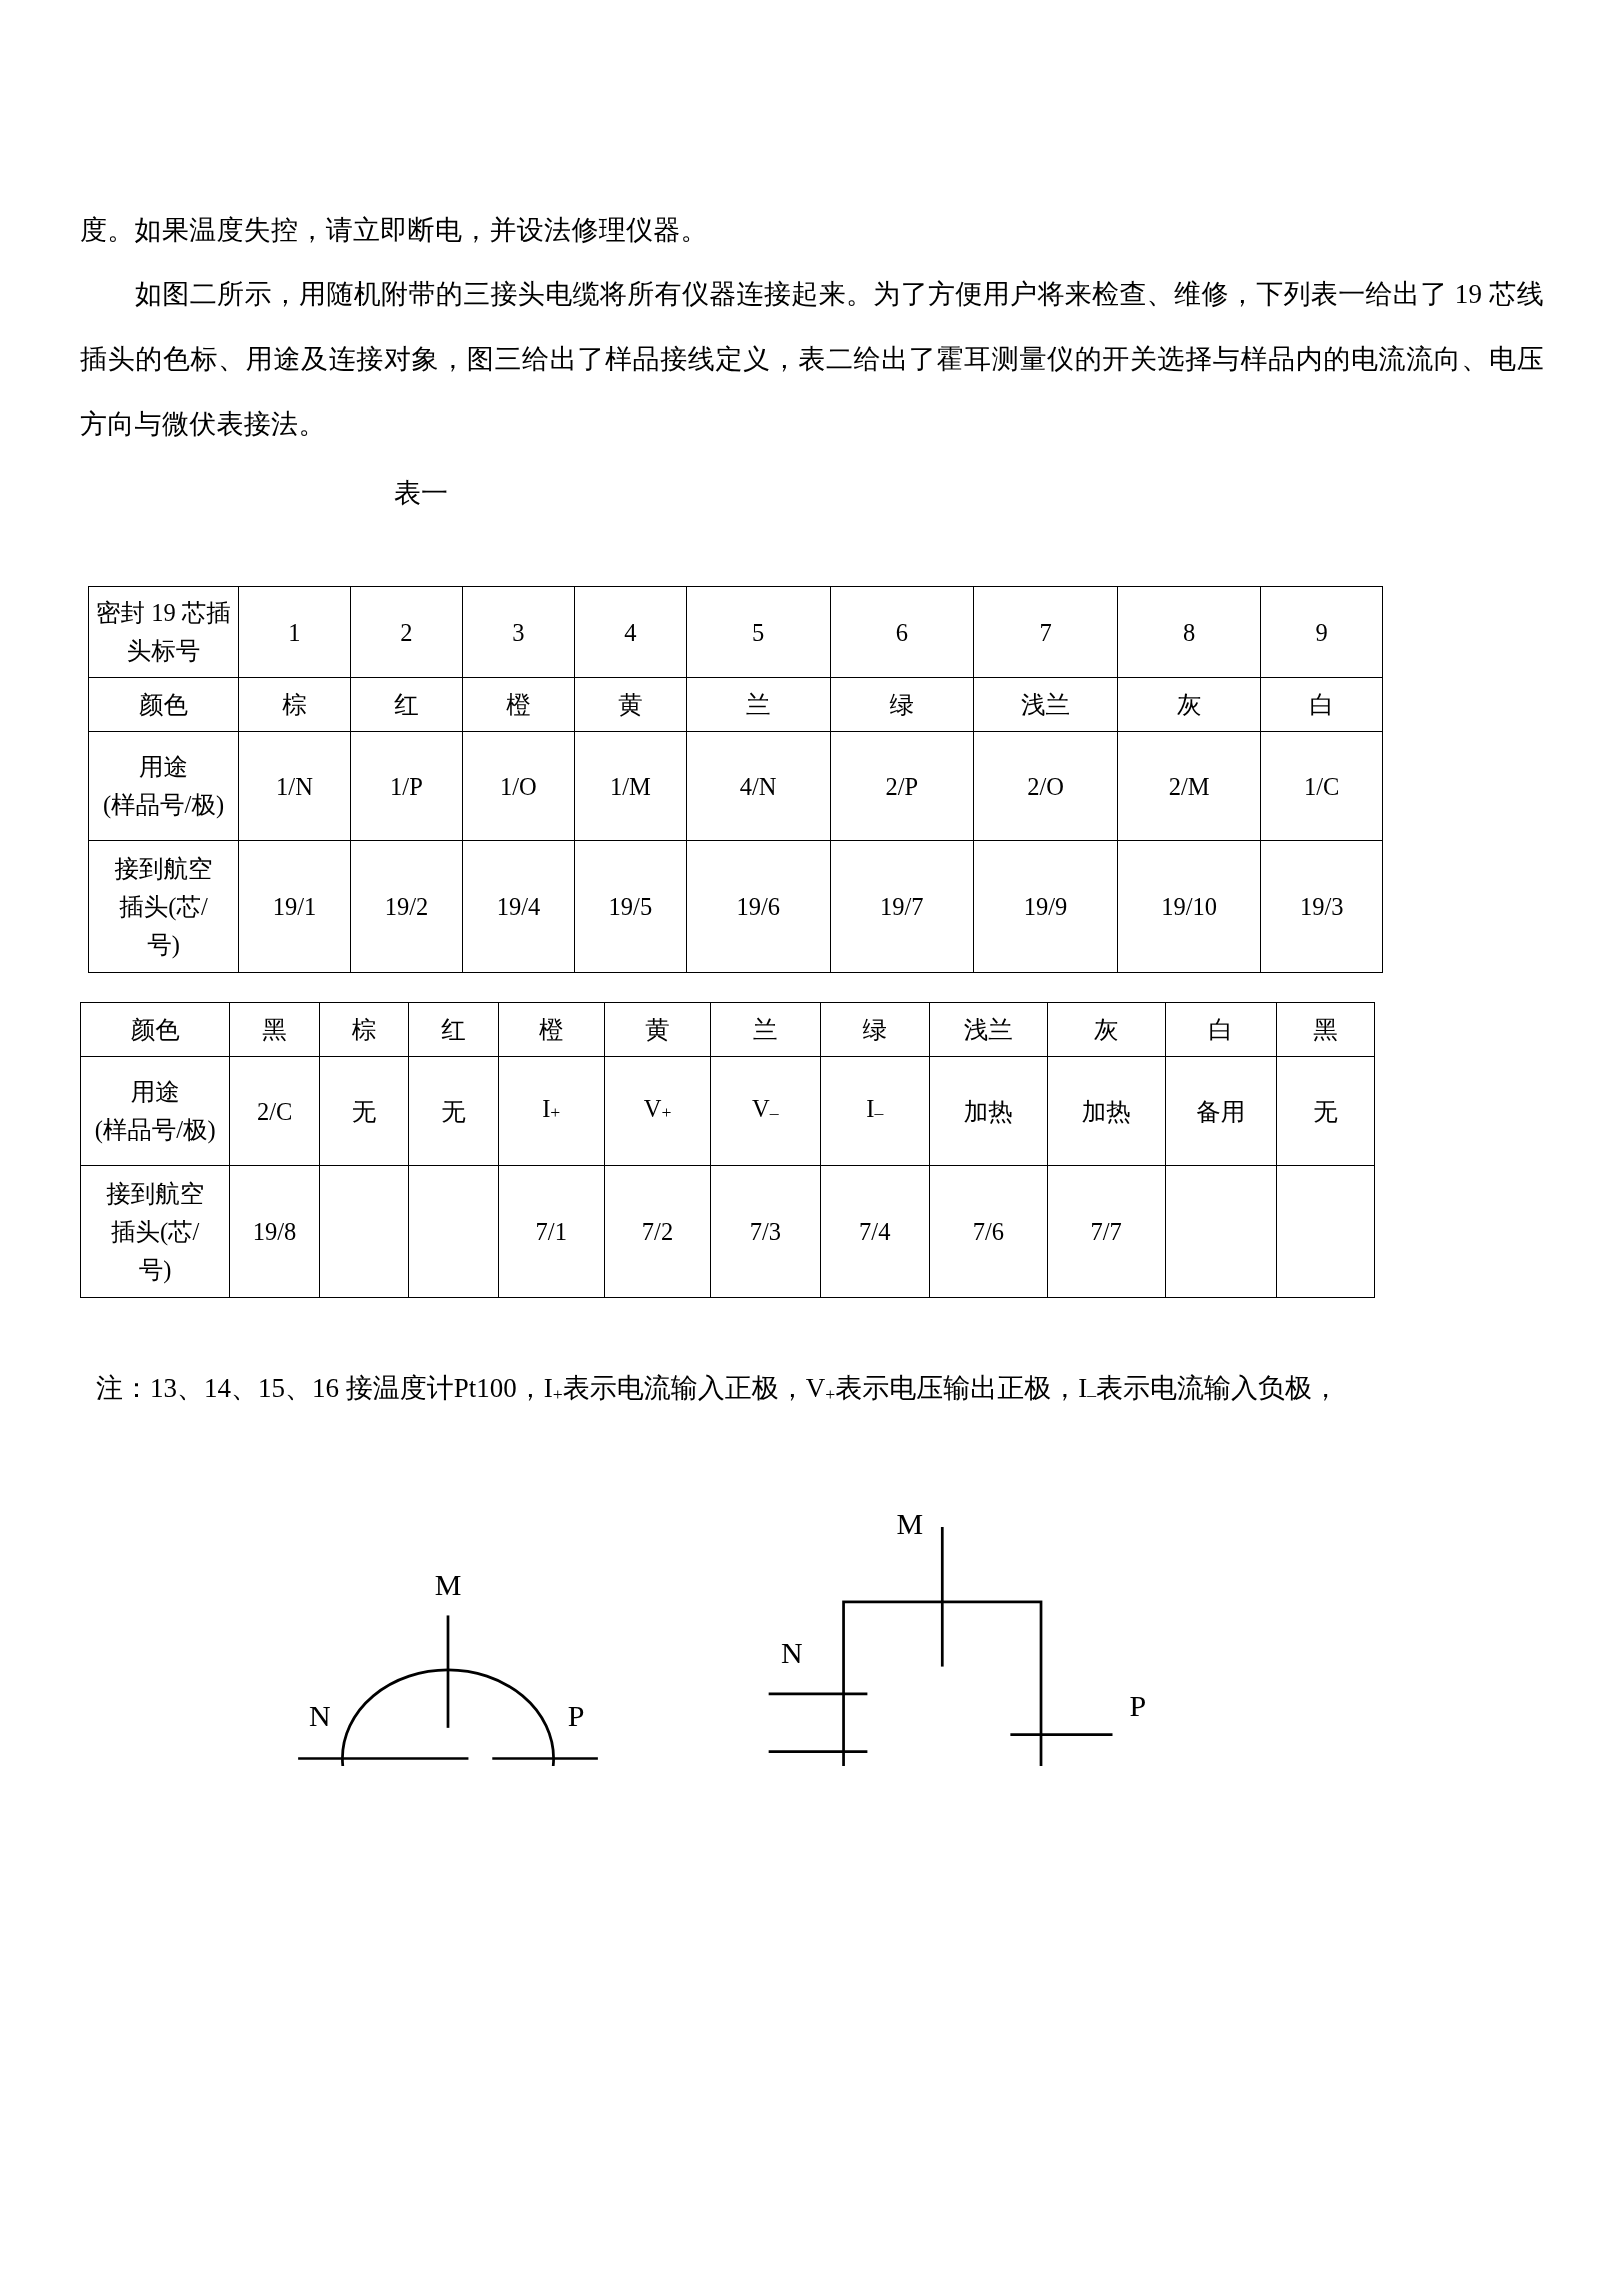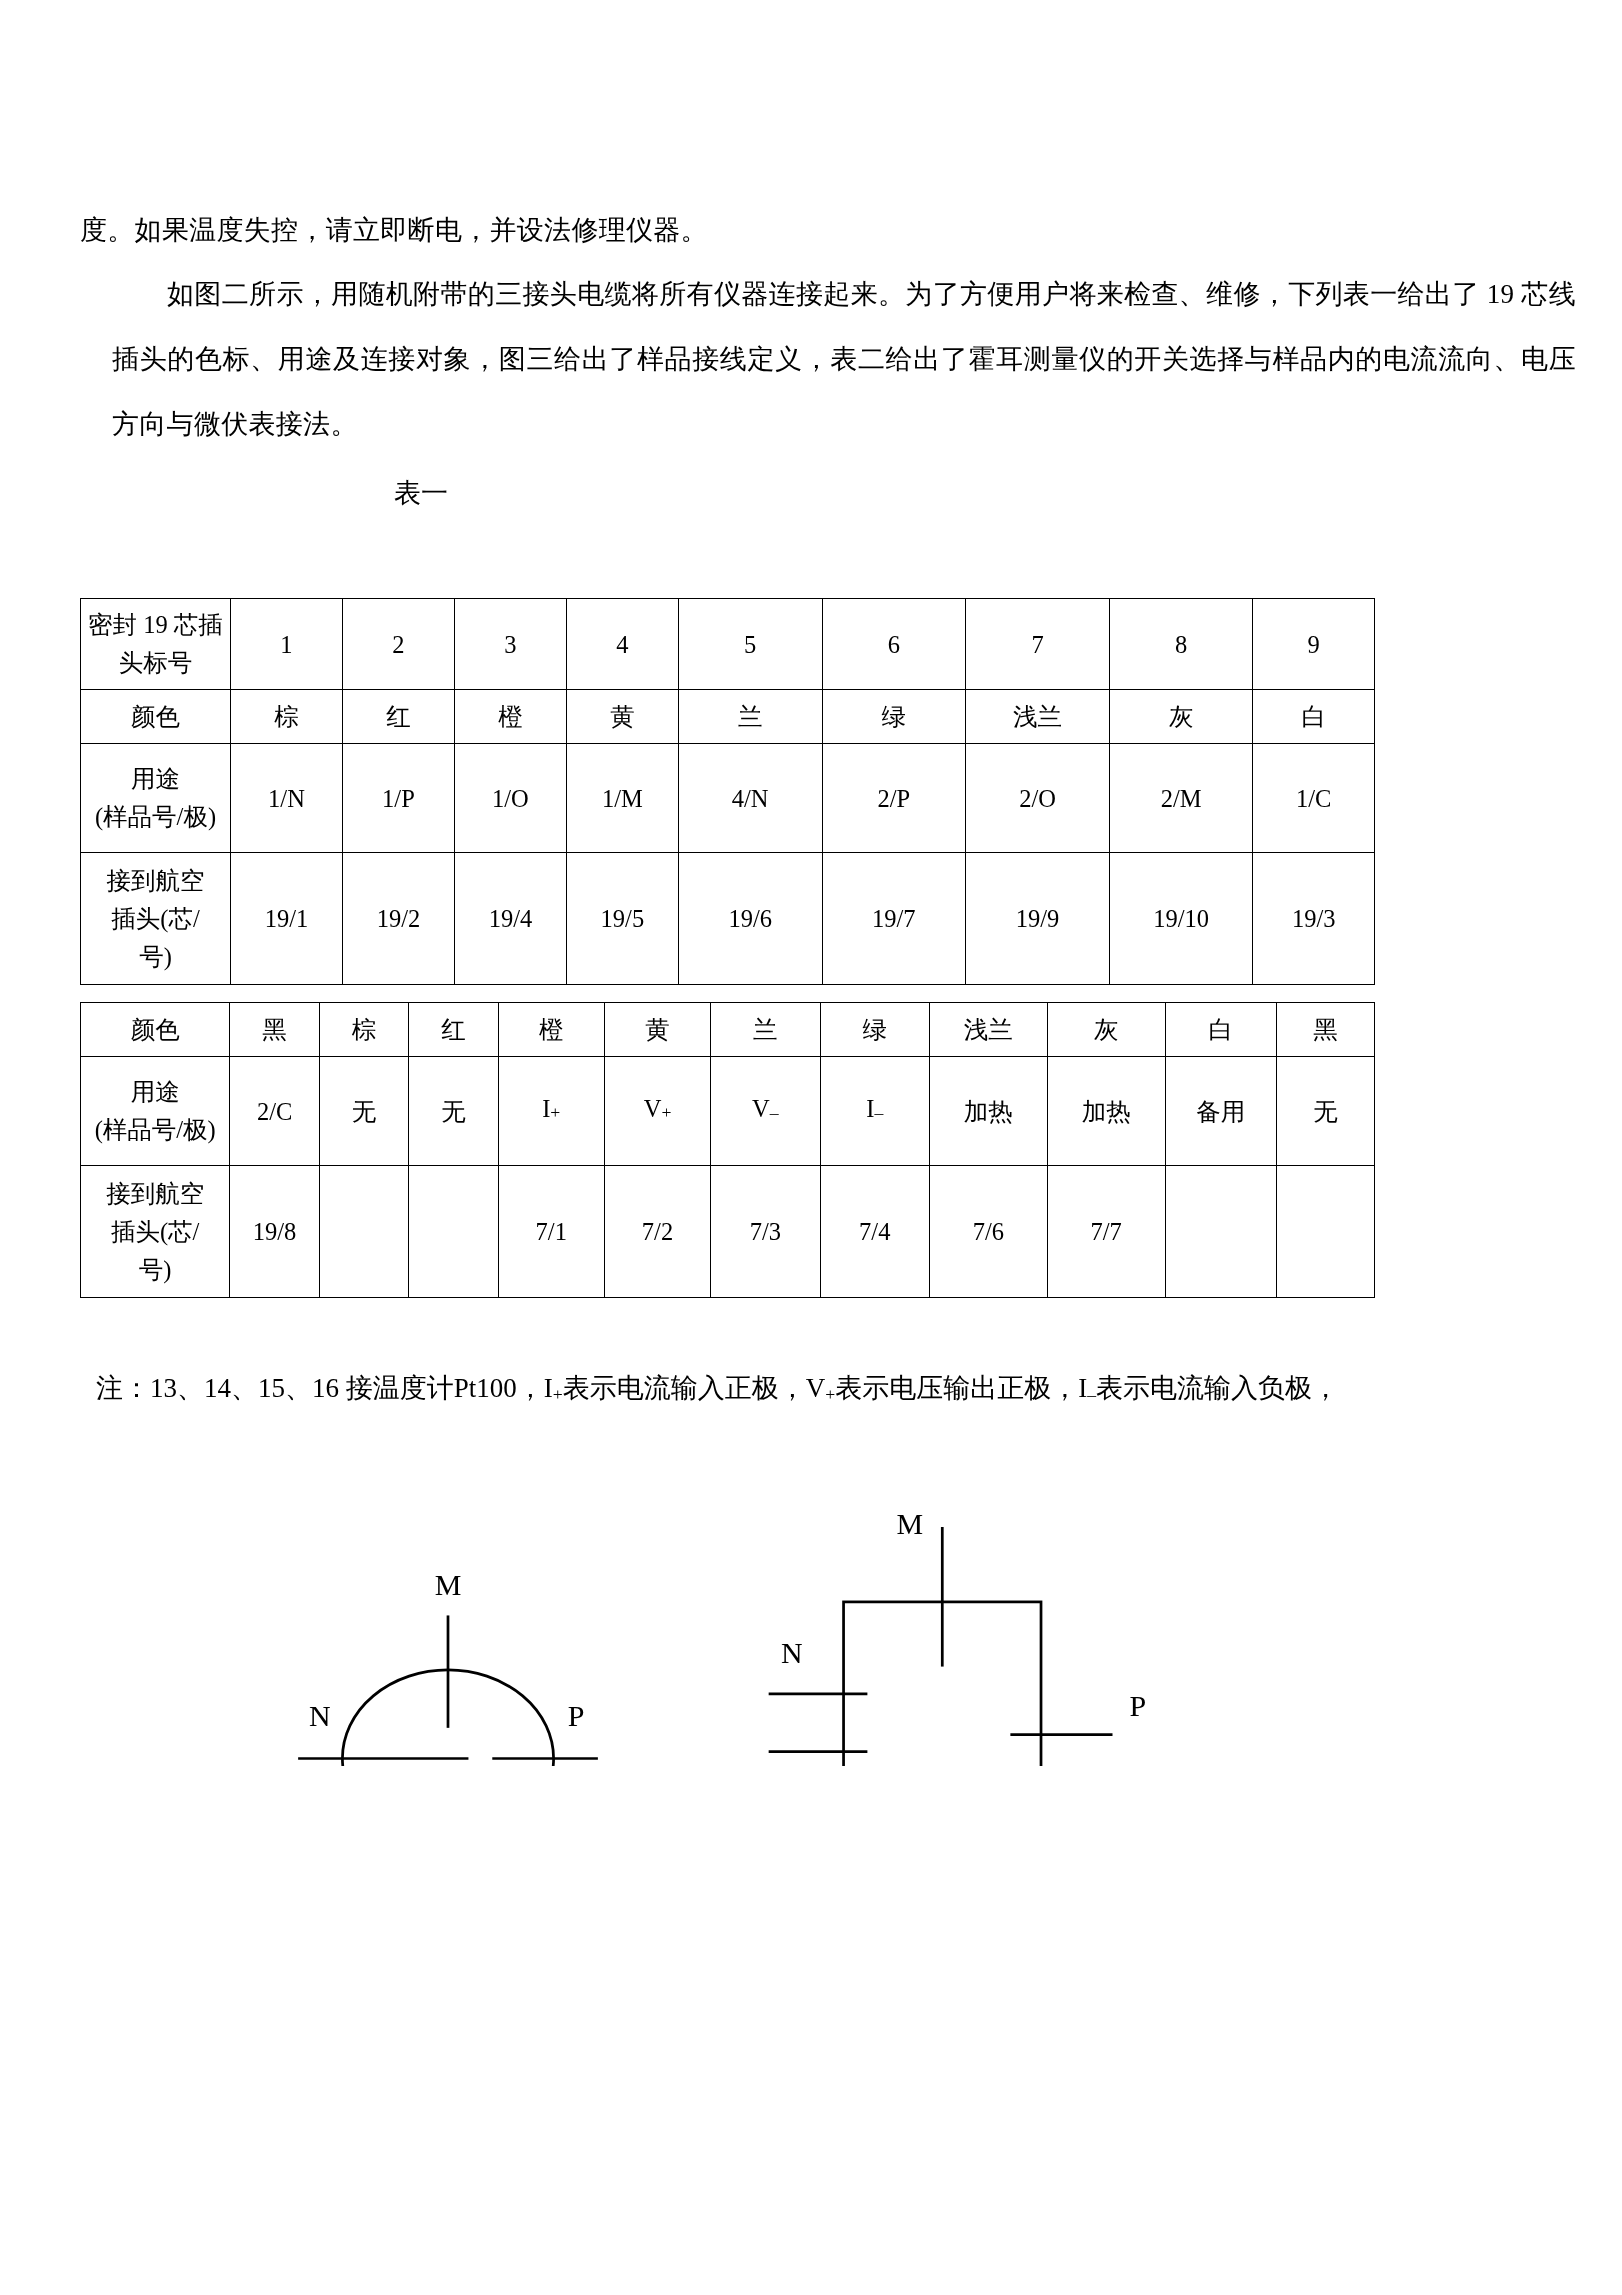--- a/index.html
+++ b/index.html
@@ -27,21 +27,21 @@
   }
 
   
   .para {
     font-size: 27px;
     line-height: 65px;
     text-align: justify;
     letter-spacing: 0.3px;
     margin: 0;
   }
-  .para.indent { text-indent: 55px; margin-left: 32px; }
+  .para.indent { text-indent: 55px; }
 
   .p1 { position: absolute; left: 0; top: 198px; width: 1464px; }
   .p2 { position: absolute; left: 0; top: 262px; width: 1464px; }
 
   .table-caption {
     position: absolute;
     font-size: 27px;
     line-height: 33px;
     text-align: center;
   }
@@ -58,21 +58,21 @@
     border: 1.4px solid #000000;
     text-align: center;
     vertical-align: middle;
     padding: 2.7px 1.4px;
     line-height: 35px;
   }
   table.doc-table td.rowlabel {
     line-height: 38px;
     padding: 5.5px 6.8px;
   }
-  .tbl1-wrap { position: absolute; left: 0; top: 586px; margin-top: 12px; }
+  .tbl1-wrap { position: absolute; left: 8px; top: 586px; }
   .tbl2-wrap { position: absolute; left: 0; top: 1002px; }
 
   .r1 td { height: 79px; }
   .r2 td { height: 42px; }
   .r3 td { height: 97px; }
   .r4 td { height: 120px; }
   .sub { font-size: 17.7px; vertical-align: -4%; }
 
   
   .note {

